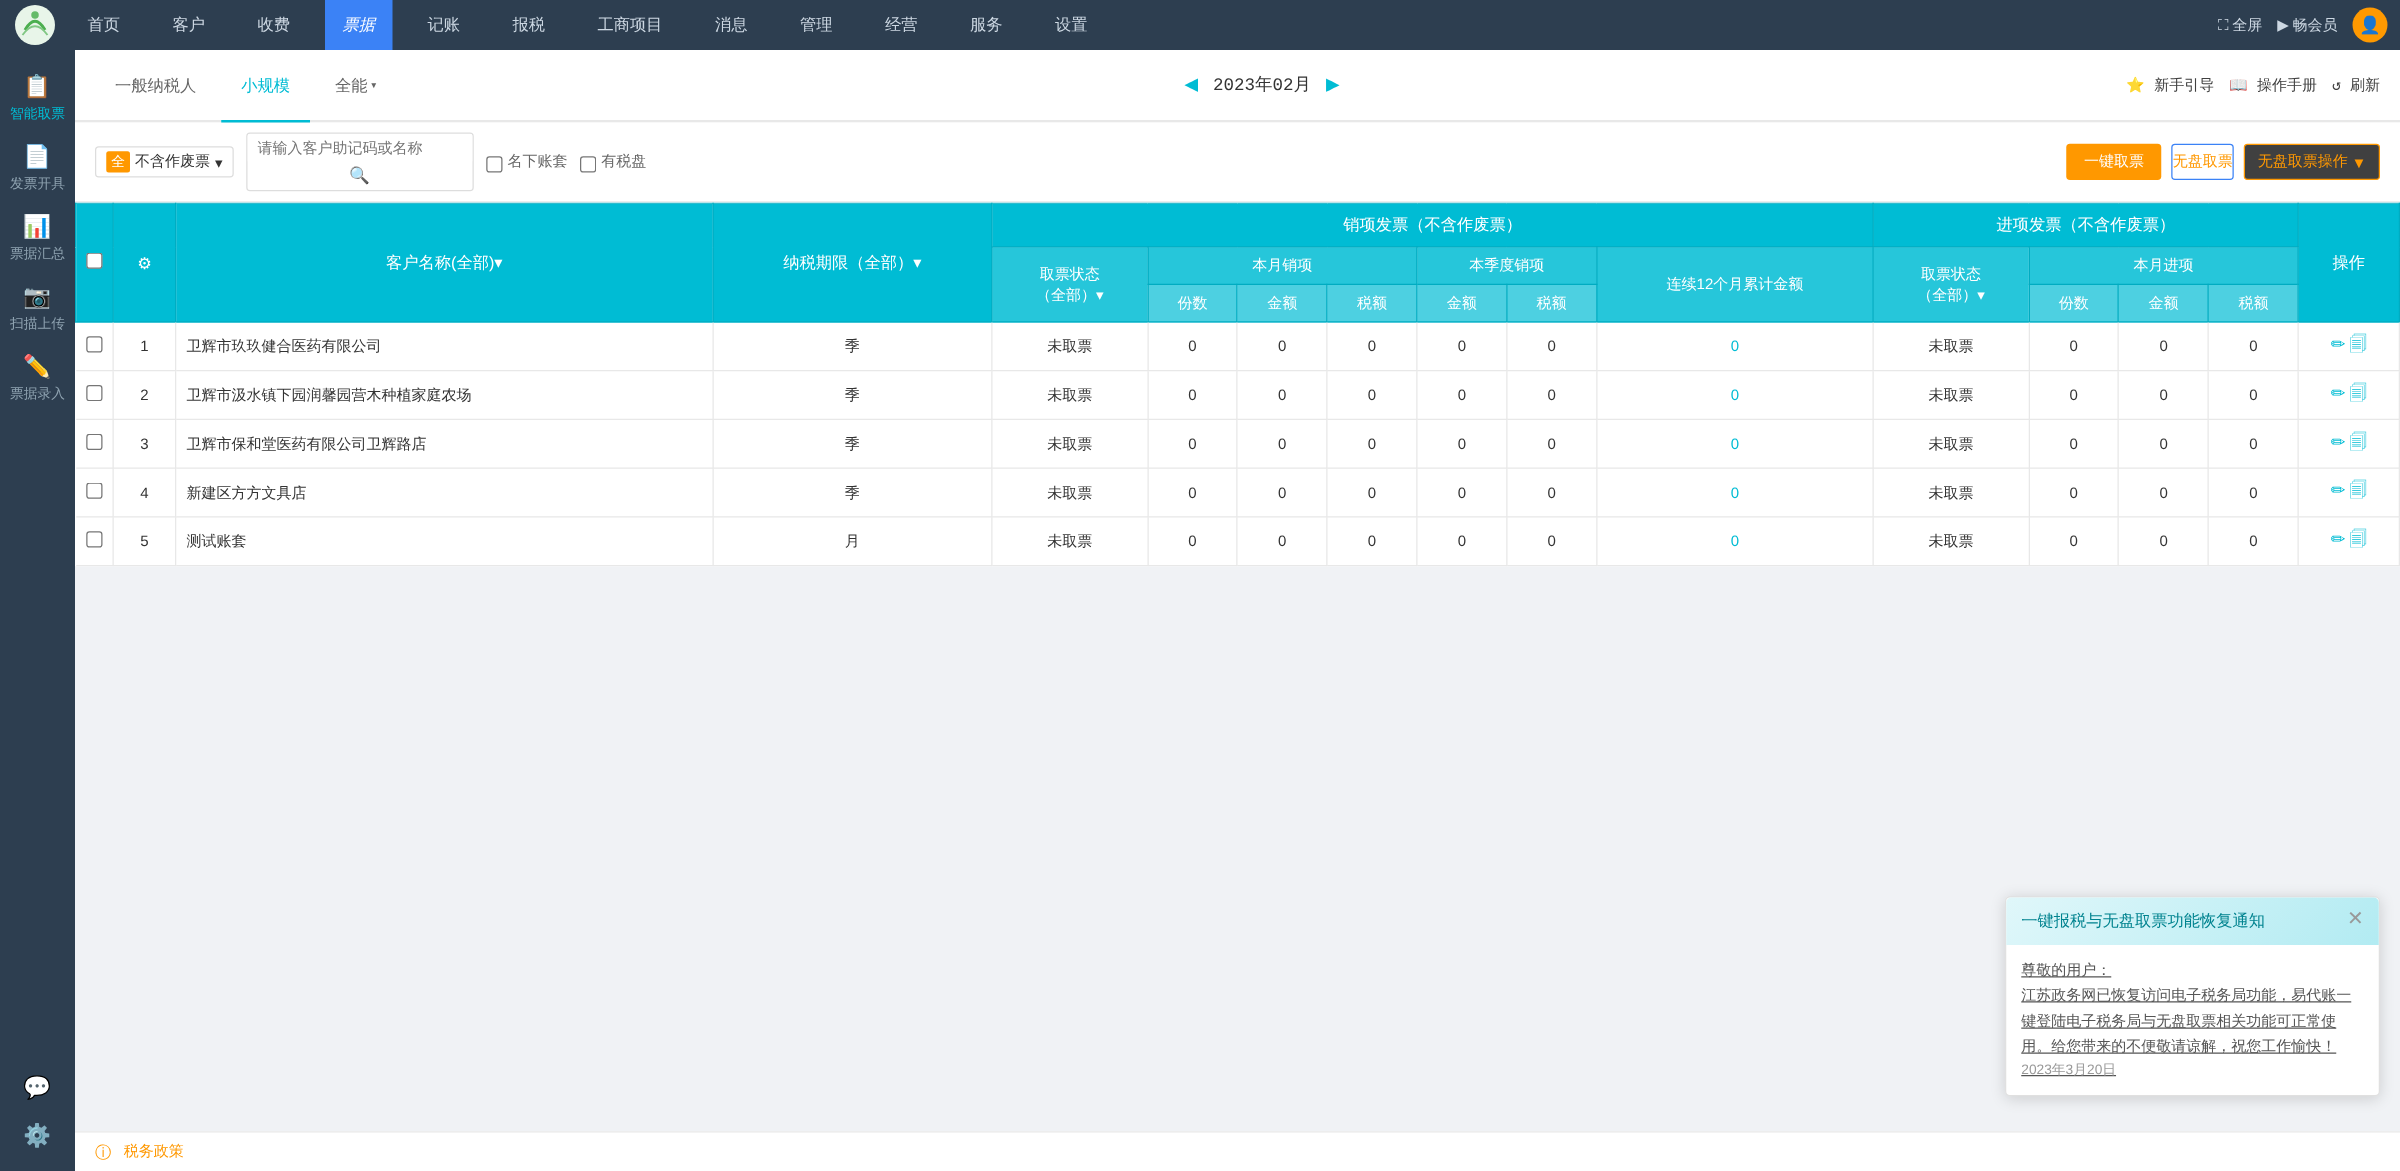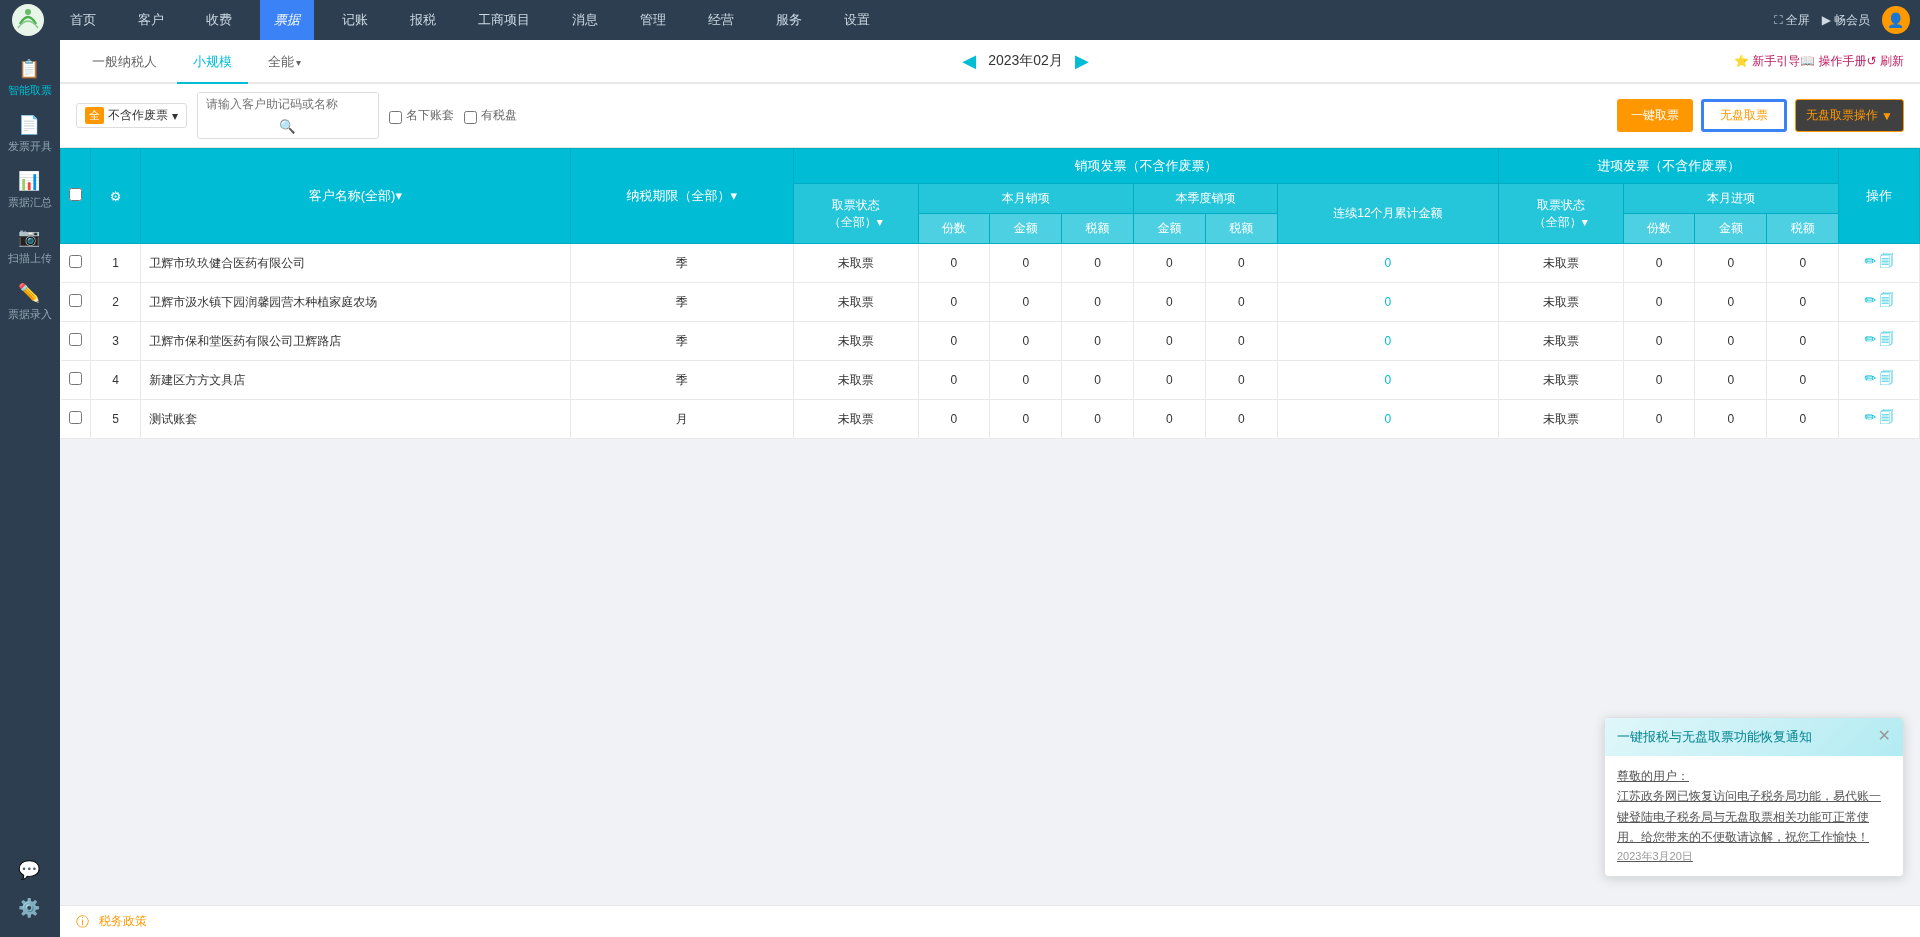--- a/index.html
+++ b/index.html
@@ -41,34 +41,35 @@
     
     .main-content {
       margin-left: 60px; margin-top: 40px;
       padding: 0; min-height: calc(100vh - 40px);
     }
 
     
     .tab-bar {
       background: #fff; padding: 0 16px;
       display: flex; align-items: center; gap: 0;
-      border-bottom: 2px solid #e8e8e8; height: 44px;
+      border-bottom: 2px solid #e8e8e8; height: 58px;
       justify-content: space-between;
+      font-family: Liberation Mono, monospace;
     }
     .tab-bar-left { display: flex; align-items: flex-end; gap: 4px; height: 100%; }
     .tab-item {
       padding: 0 16px; height: 100%; display: flex; align-items: center;
       cursor: pointer; font-size: 13px; color: #666; border-bottom: 2px solid transparent;
       margin-bottom: -2px;
     }
     .tab-item.active { color: #00bcd4; border-bottom: 2px solid #00bcd4; font-weight: 500; }
     .tab-bar-center { display: flex; align-items: center; gap: 12px; }
     .nav-arrow { cursor: pointer; color: #00bcd4; font-size: 18px; }
     .period-label { font-size: 14px; font-weight: 500; color: #333; }
-    .tab-bar-right { display: flex; align-items: center; font-size: 12px; color: #be185d; text-align: right; }
+    .tab-bar-right { display: flex; align-items: center; gap: 12px; font-size: 12px; color: #404040; text-align: right; }
     .tab-bar-right span { cursor: pointer; }
 
     
     .toolbar {
       background: #fff; padding: 8px 16px;
       display: flex; align-items: center; gap: 10px;
       border-bottom: 1px solid #e8e8e8;
     }
     .filter-select {
       display: flex; align-items: center; gap: 4px;
@@ -86,22 +87,22 @@
     .search-box .search-btn {
       background: none; border: none; padding: 4px 8px; cursor: pointer; color: #666;
     }
     .checkbox-label { display: flex; align-items: flex-end; gap: 4px; cursor: pointer; color: #666; font-size: 12px; }
     .toolbar-right { margin-left: auto; display: flex; gap: 8px; }
     .btn-primary {
       background: #ff9800; color: #fff; border: none; border-radius: 3px;
       padding: 5px 14px; cursor: pointer; font-size: 12px;
     }
     .btn-default {
-      background: #fff; color: #ff9800; border: 3px solid #3b82f6; border-radius: 3px;
-      padding: 5px 16px; cursor: pointer; font-size: 12px; text-align: right;
+      background: #fff; color: #ff9800; border: 1px solid #3b82f6; border-radius: 3px;
+      padding: 5px 0; cursor: pointer; font-size: 12px; text-align: right;
     }
     .btn-more {
       background: #404040; color: #ff9800; border: 1px solid #ff9800; border-radius: 3px;
       padding: 5px 10px; cursor: pointer; font-size: 12px; display: flex; align-items: center; gap: 3px;
     }
 
     
     .table-container { overflow-x: auto; background: #fff; }
     table {
       width: 100%; border-collapse: collapse; font-size: 12px;

